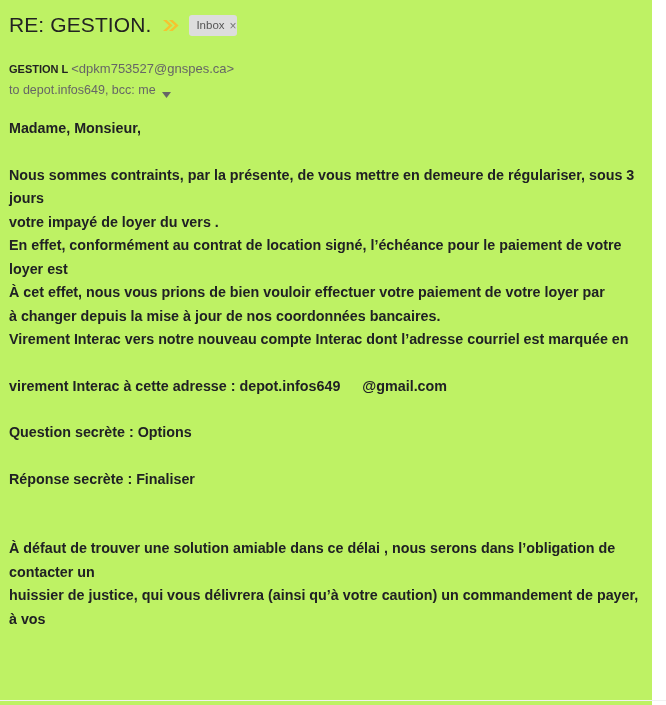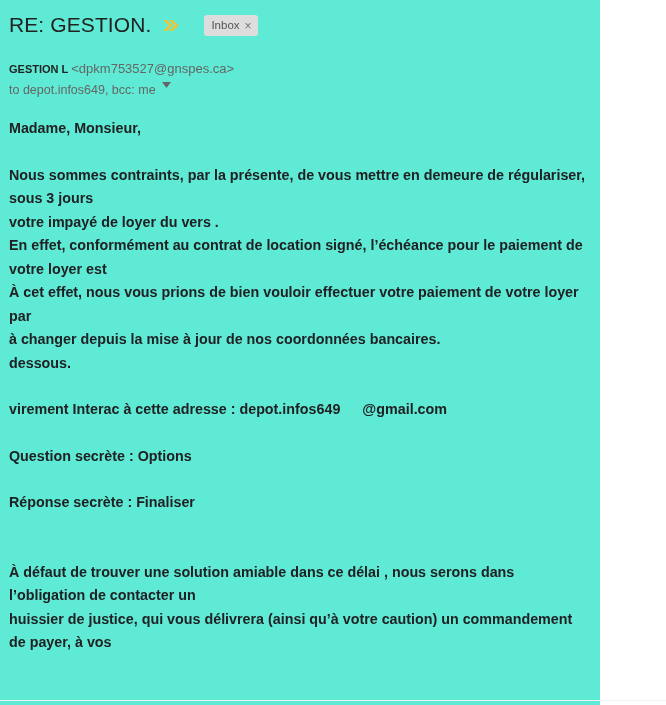--- a/index.html
+++ b/index.html
@@ -9,25 +9,25 @@
   }
   body {
     width: 666px;
     height: 705px;
     font-family: "Liberation Sans", sans-serif;
     color: #222222;
     overflow: hidden;
   }
   .mail {
     position: relative;
-    width: 600px;
+    width: 652px;
     height: 705px;
     box-sizing: border-box;
     padding: 0;
-    background: #5eead4;
+    background: #bef264;
   }
 
   
   .subject-row {
     display: flex;
     align-items: center;
     padding: 11px 0 0 9px;
     height: 28px;
   }
   .subject-title {
@@ -38,26 +38,26 @@
     line-height: 26px;
     white-space: nowrap;
   }
   .important-marker {
     margin-left: 11px;
     display: inline-flex;
     align-items: center;
     line-height: 0;
   }
   .label-chip {
-    margin-left: 25px;
+    margin-left: 10px;
     background: #dddddd;
     color: #555555;
     font-size: 11.5px;
     line-height: 14px;
-    padding: 3px 6px 4px 7px;
+    padding: 3px 0 4px 7px;
     border-radius: 3px;
     display: inline-flex;
     align-items: flex-end;
     white-space: nowrap;
   }
   .label-chip .chip-name { margin-right: 5px; }
   .label-chip .chip-close {
     font-size: 12px;
     color: #777777;
     line-height: 12px;
@@ -80,21 +80,21 @@
     font-size: 13px;
     margin-left: 3px;
   }
   .recipient-row {
     padding: 4px 0 0 9px;
     font-size: 12.5px;
     line-height: 16px;
     color: #666666;
     white-space: nowrap;
     display: flex;
-    align-items: flex-start;
+    align-items: flex-end;
   }
   .recipient-caret {
     margin-left: 6px;
     display: inline-flex;
     line-height: 0;
   }
 
   
   .body {
     padding: 19px 9px 0 9px;
@@ -156,21 +156,21 @@
   <div class="body">
 
     <p>Madame, Monsieur,</p>
     <div class="spacer-lg"></div>
 
     <p>Nous sommes contraints, par la présente, de vous mettre en demeure de régulariser, sous 3 jours</p>
     <p>votre impayé de loyer du vers .</p>
     <p>En effet, conformément au contrat de location signé, l’échéance pour le paiement de votre loyer est</p>
     <p>À cet effet, nous vous prions de bien vouloir effectuer votre paiement de votre loyer par</p>
     <p>à changer depuis la mise à jour de nos coordonnées bancaires.</p>
-    <p>dessous.</p>
+    <p>Virement Interac vers notre nouveau compte Interac dont l’adresse courriel est marquée en</p>
 
     <div class="spacer-md"></div>
 
     <p><span>virement Interac à cette adresse : depot.infos649</span><span class="gap-inline"></span><span>@gmail.com</span></p>
 
     <div class="spacer-md"></div>
 
     <p>Question secrète :  Options</p>
 
     <div class="spacer-md"></div>

